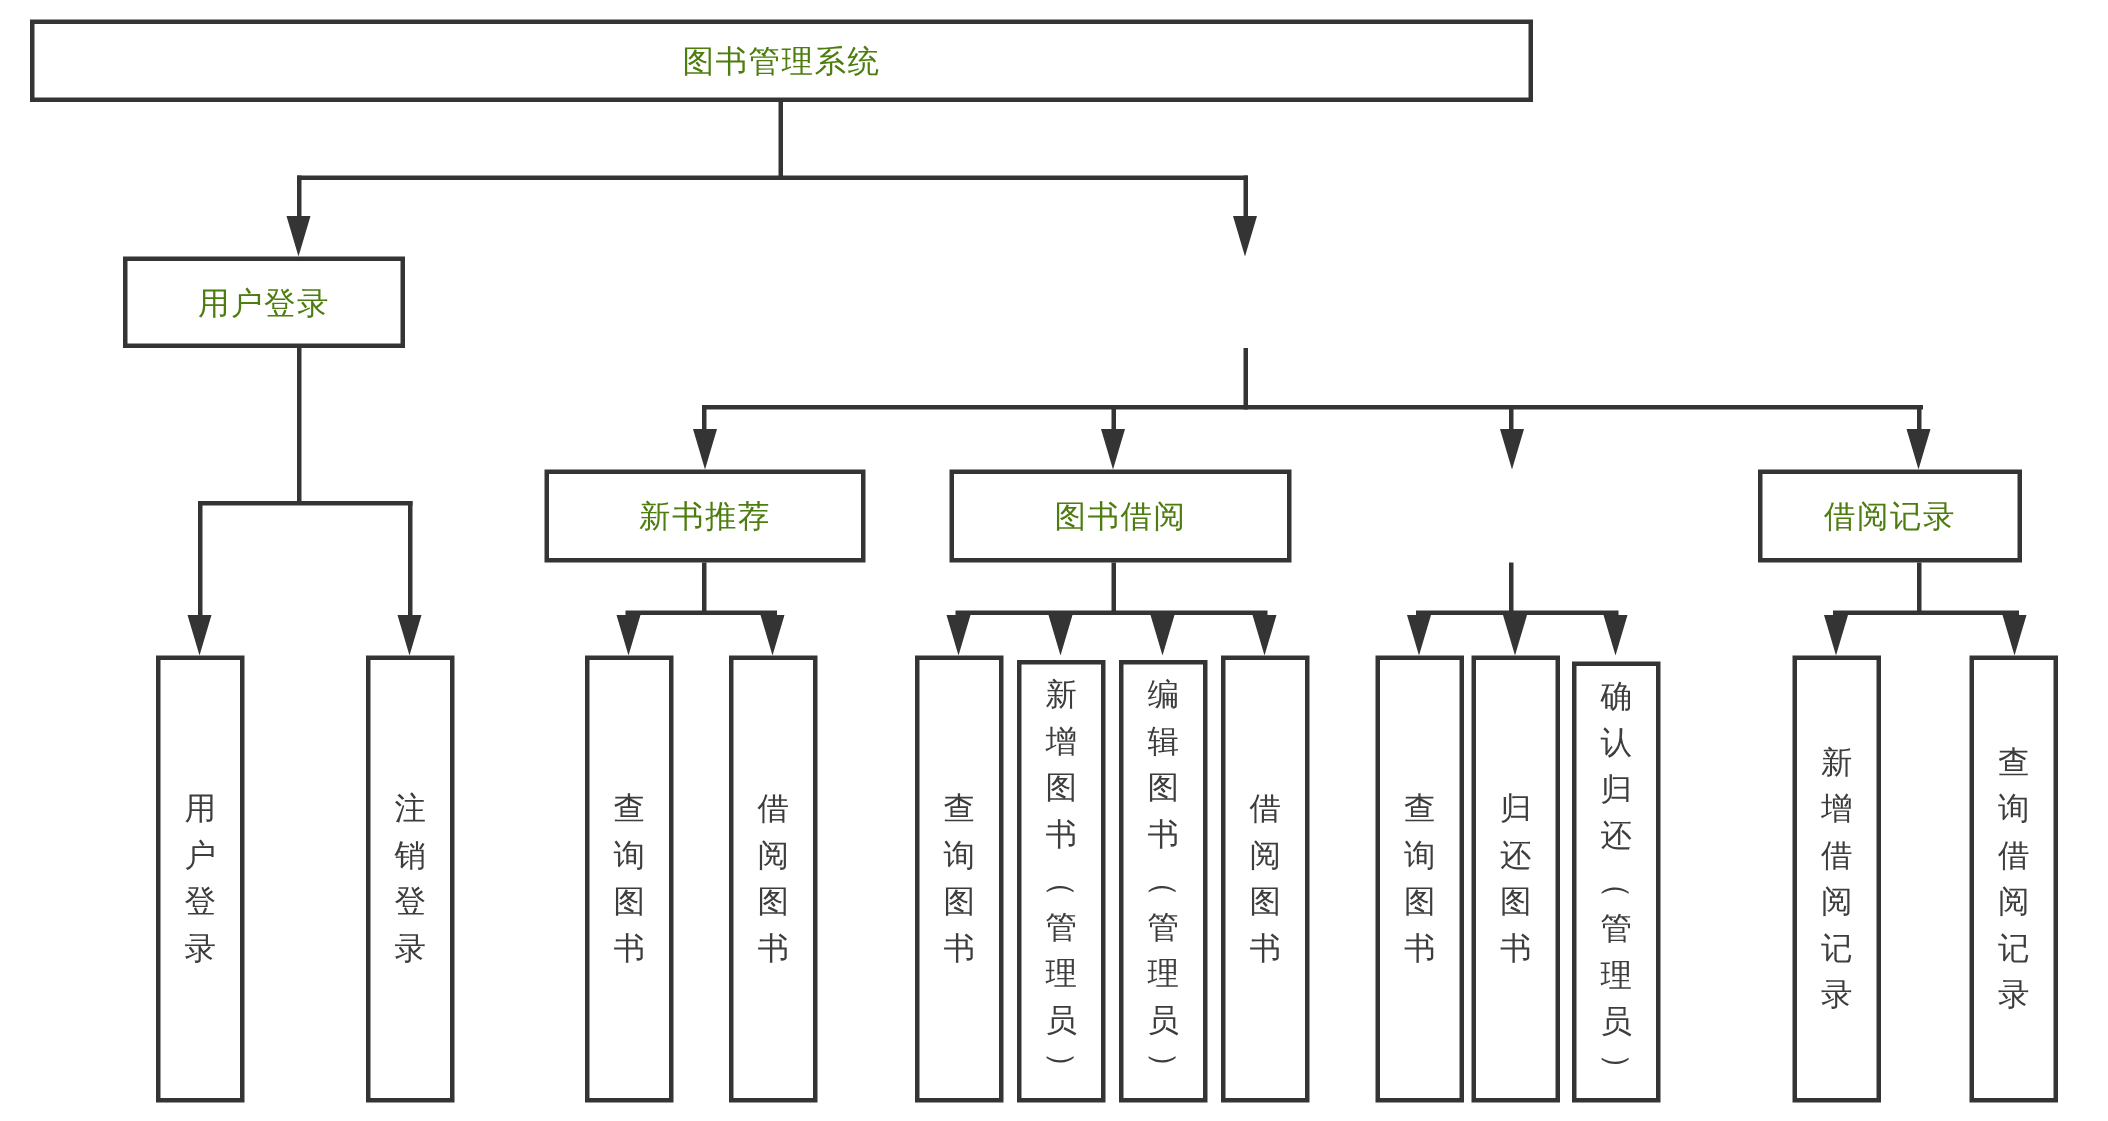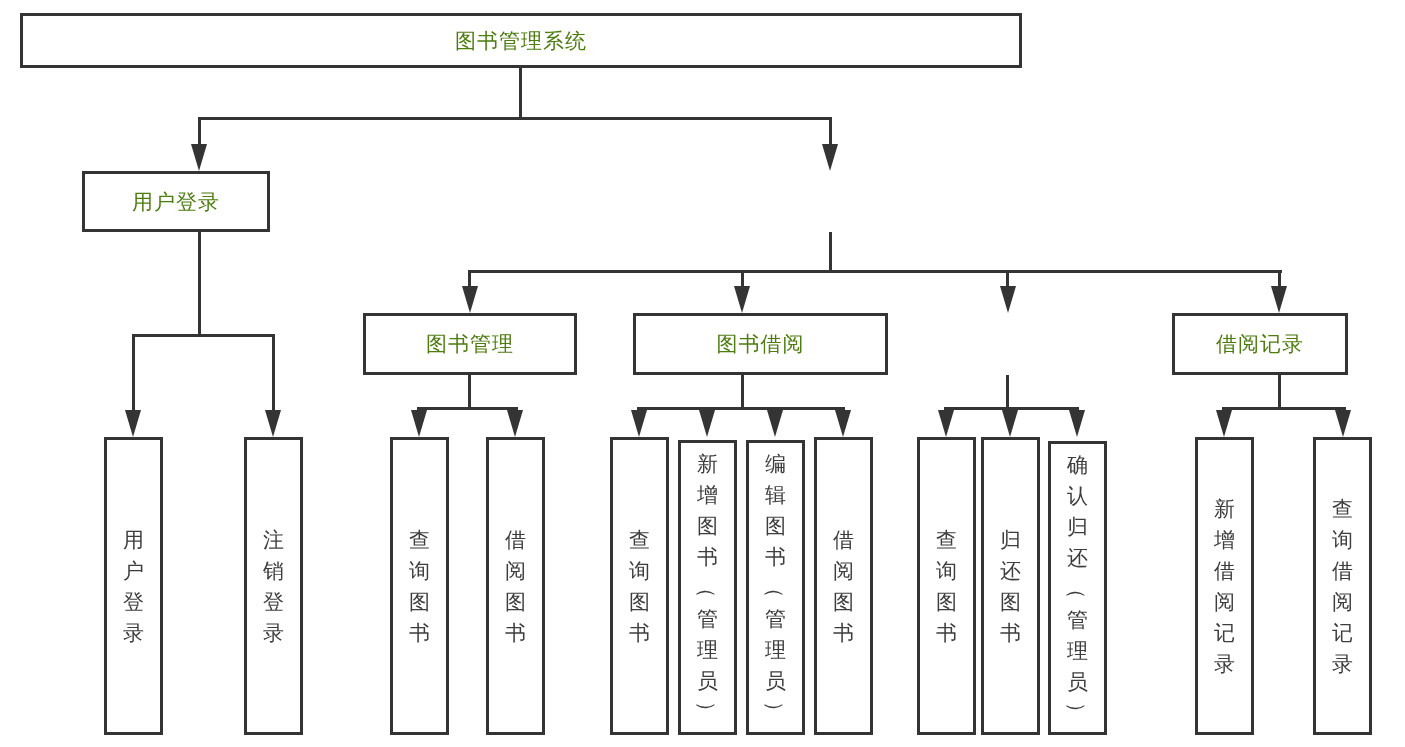--- a/index.html
+++ b/index.html
@@ -40,23 +40,23 @@
 
   <div class="node" style="left:20px;top:13px;width:1002px;height:55px">
     <span class="hlabel">图书管理系统</span>
   </div>
 
   <div class="node" style="left:82px;top:171px;width:188px;height:61px">
     <span class="hlabel">用户登录</span>
   </div>
 
   <div class="node" style="left:363px;top:313px;width:214px;height:62px">
-    <span class="hlabel">图书管理</span>
-  </div>
-  <div class="node" style="left:633px;top:313px;width:255px;height:62px">
+    <span class="hlabel">新书推荐</span>
+  </div>
+  <div class="node" style="left:633px;top:313px;width:228px;height:62px">
     <span class="hlabel">图书借阅</span>
   </div>
   <div class="node" style="left:1172px;top:313px;width:176px;height:62px">
     <span class="hlabel">借阅记录</span>
   </div>
 
   <div class="node" style="left:104px;top:437px;width:59px;height:298px">
     <div class="vtext">
         <span class="vchar">用</span>
         <span class="vchar">户</span>

